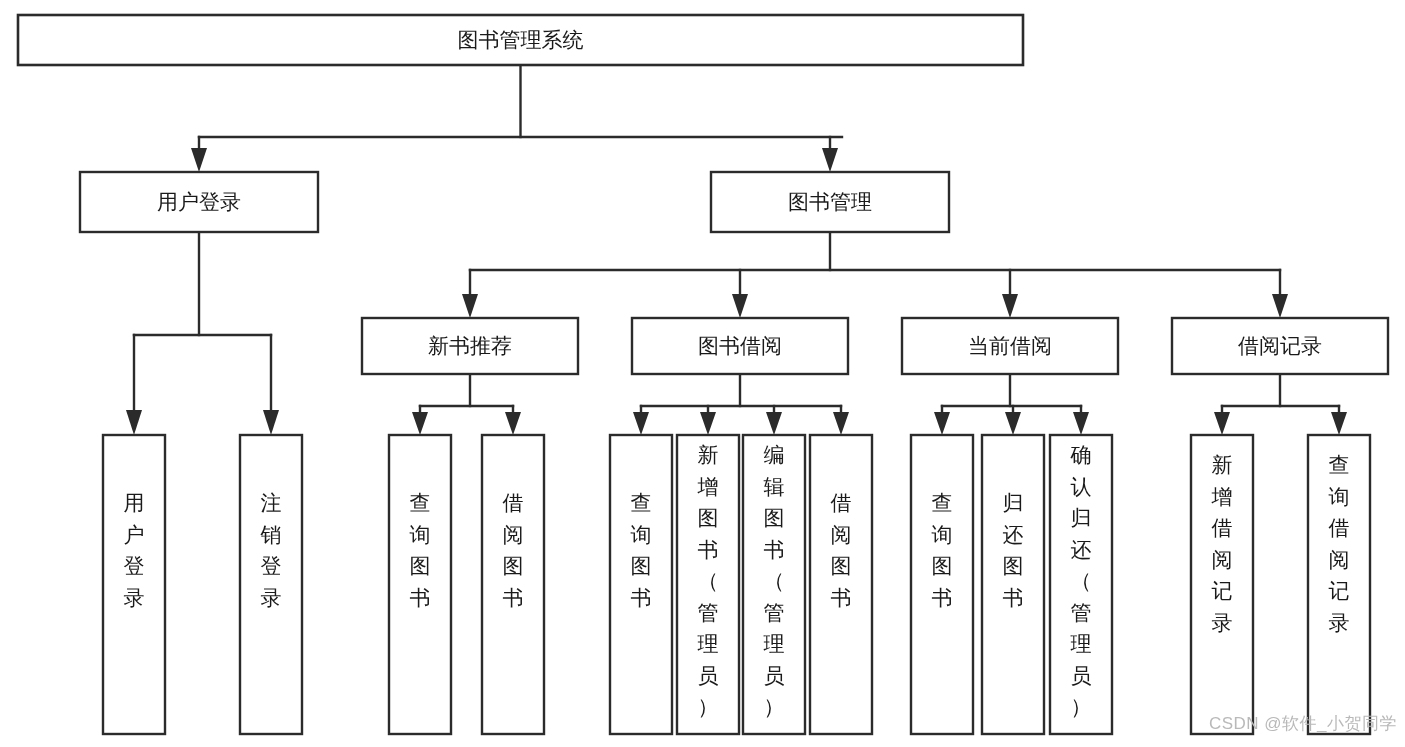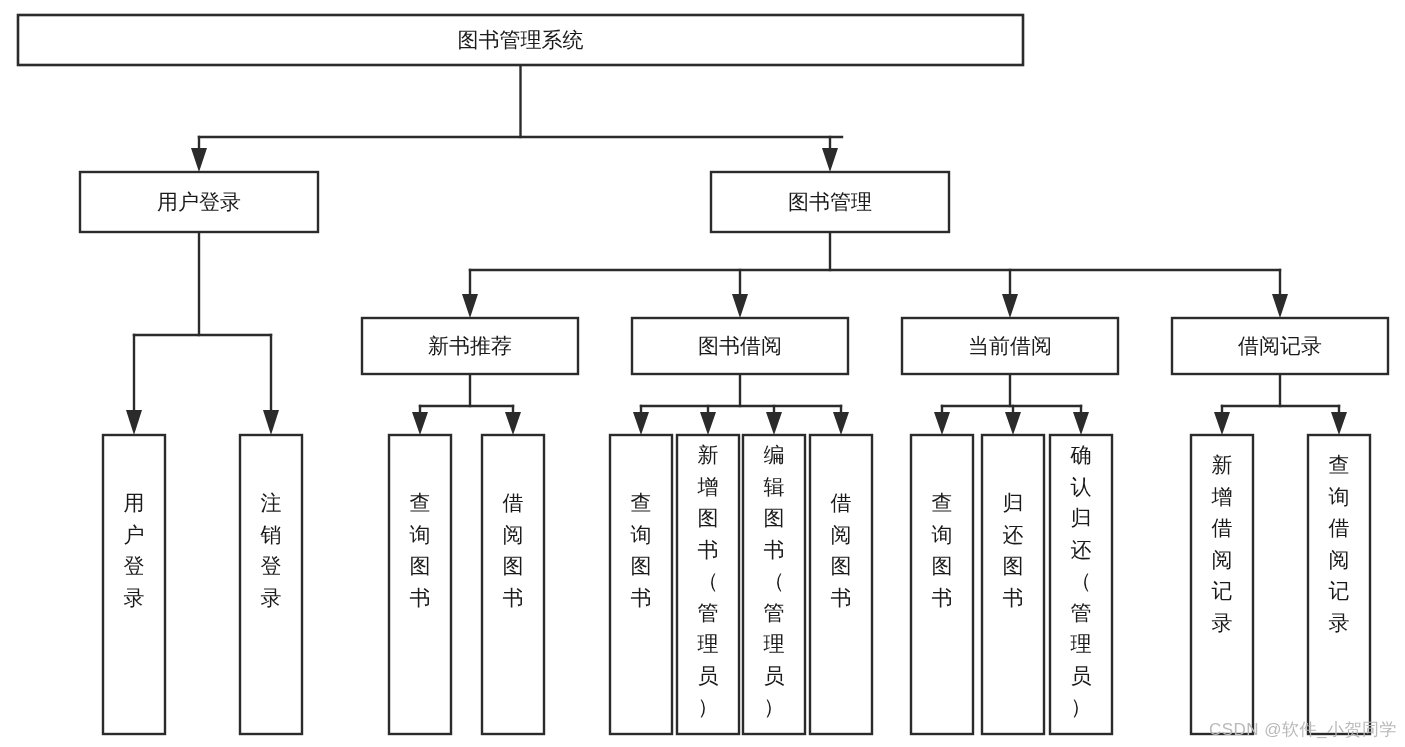--- a/index.html
+++ b/index.html
@@ -54,21 +54,21 @@
   }
   .node-label-v {
     font-family: "Liberation Sans", "DejaVu Sans", sans-serif;
     font-size: 21px;
     fill: #1a1a1a;
     text-anchor: middle;
   }
   .watermark {
     position: absolute;
     right: 8px;
-    bottom: 6px;
+    bottom: 12px;
     font-family: "Liberation Sans", "DejaVu Sans", sans-serif;
     font-size: 17px;
     color: #b9b9b9;
     white-space: nowrap;
     letter-spacing: 0.5px;
   }
 </style>
 </head>
 <body>
 

